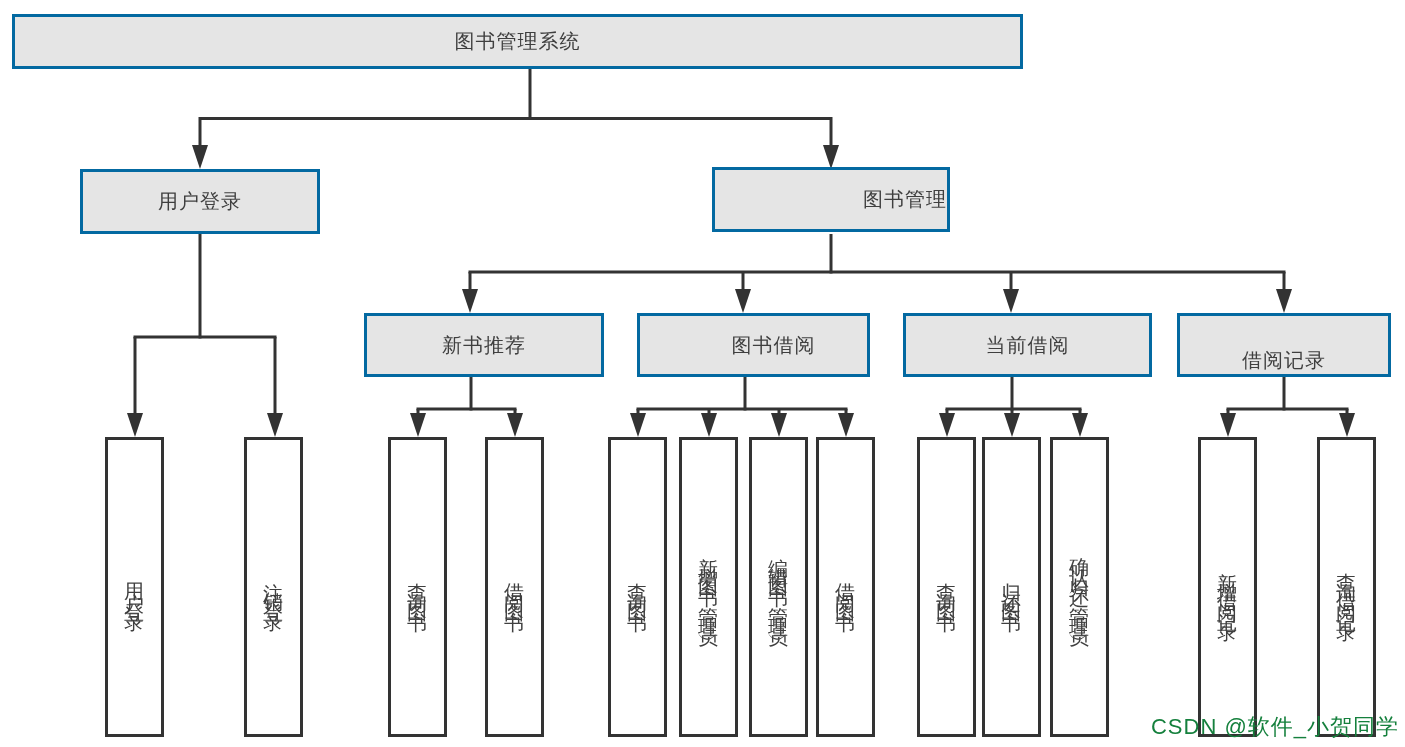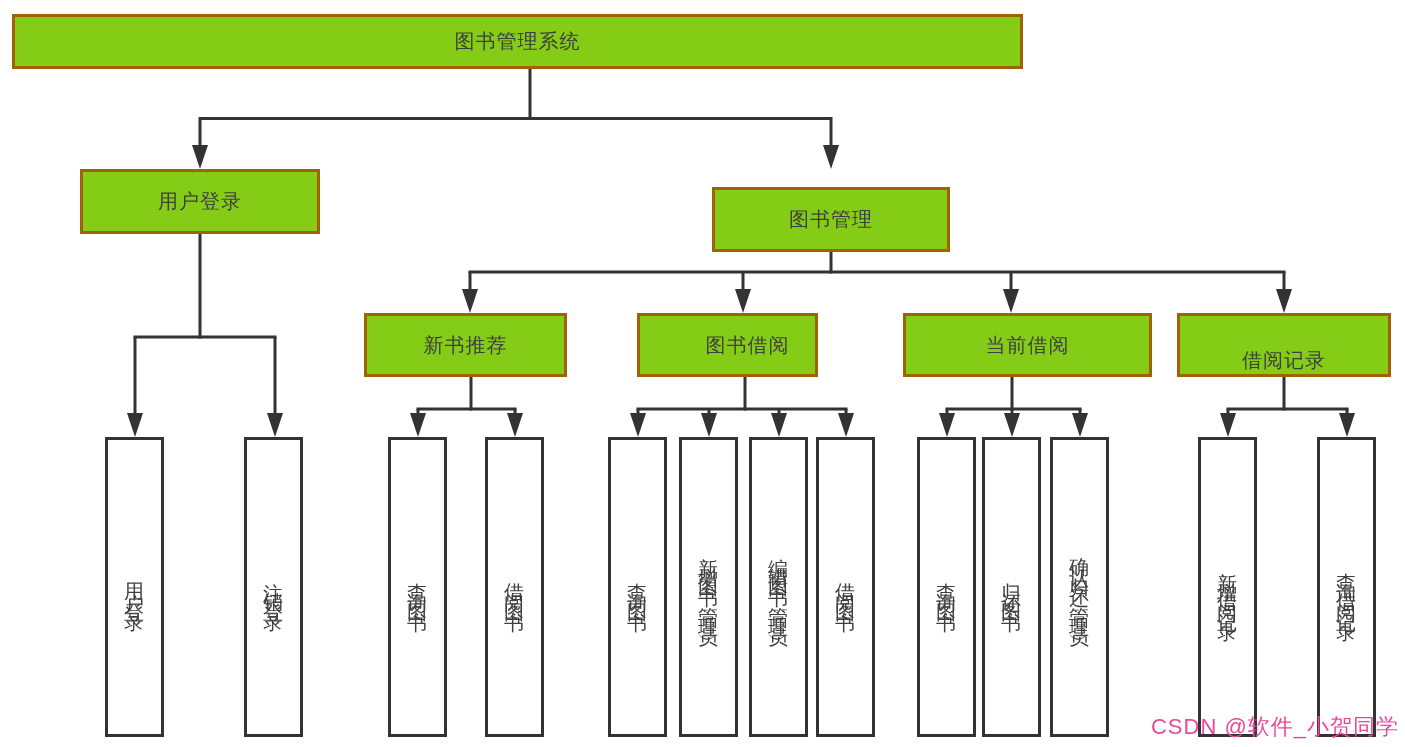--- a/index.html
+++ b/index.html
@@ -18,22 +18,22 @@
   svg.connectors {
     position: absolute;
     left: 0; top: 0;
     width: 1405px;
     height: 747px;
     z-index: 1;
   }
   .node {
     position: absolute;
     box-sizing: border-box;
-    border: 3px solid #a16207;
-    background: #84cc16;
+    border: 3px solid #0369a1;
+    background: #e5e5e5;
     display: flex;
     align-items: center;
     justify-content: center;
     color: #3f3f3f;
     font-size: 20px;
     letter-spacing: 1px;
     z-index: 2;
   }
   .leaf {
     position: absolute;
@@ -54,21 +54,21 @@
     text-orientation: mixed;
     font-size: 20px;
     line-height: 1;
     letter-spacing: 10px;
   }
   .watermark {
     position: absolute;
     top: 712px;
     right: 6px;
     font-size: 22px;
-    color: #ec4899;
+    color: #15803d;
     letter-spacing: 1px;
     z-index: 3;
     white-space: nowrap;
   }
 </style>
 </head>
 <body>
 
 <div class="canvas">
 
@@ -141,28 +141,28 @@
     </g>
   </svg>
 
   <div class="node" style="left:12px; top:14px; width:1011px; height:55px;">
     <span>图书管理系统</span>
   </div>
 
   <div class="node" style="left:80px; top:169px; width:240px; height:65px;">
     <span>用户登录</span>
   </div>
-  <div class="node" style="left:712px; top:187px; width:238px; height:65px;">
+  <div class="node" style="left:712px; top:167px; width:238px; height:65px;justify-content:flex-end;">
     <span>图书管理</span>
   </div>
 
-  <div class="node" style="left:364px; top:313px; width:203px; height:64px;">
+  <div class="node" style="left:364px; top:313px; width:240px; height:64px;">
     <span>新书推荐</span>
   </div>
-  <div class="node" style="left:637px; top:313px; width:181px; height:64px;padding-left:40px;">
+  <div class="node" style="left:637px; top:313px; width:233px; height:64px;padding-left:40px;">
     <span>图书借阅</span>
   </div>
   <div class="node" style="left:903px; top:313px; width:249px; height:64px;">
     <span>当前借阅</span>
   </div>
   <div class="node" style="left:1177px; top:313px; width:214px; height:64px;align-items:flex-end;">
     <span>借阅记录</span>
   </div>
 
   <div class="leaf" style="left:105px;">

